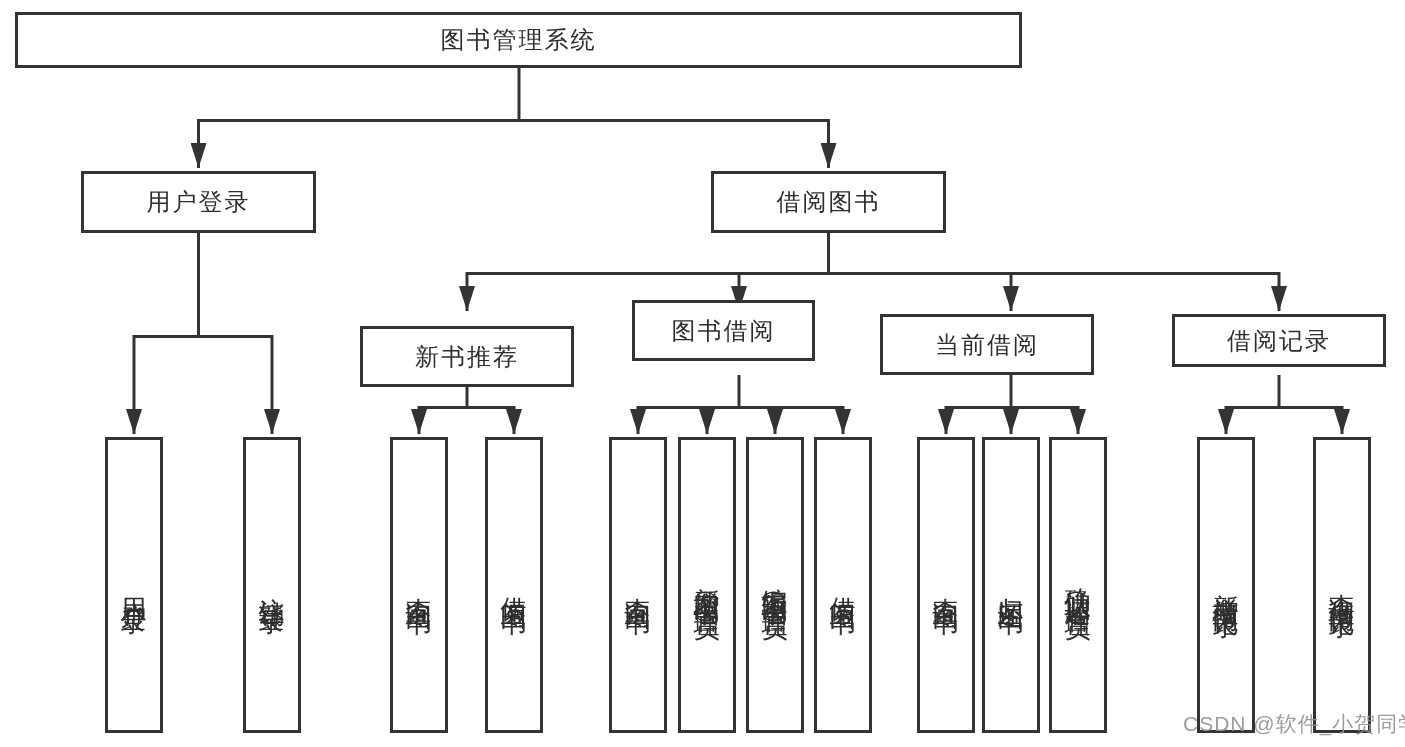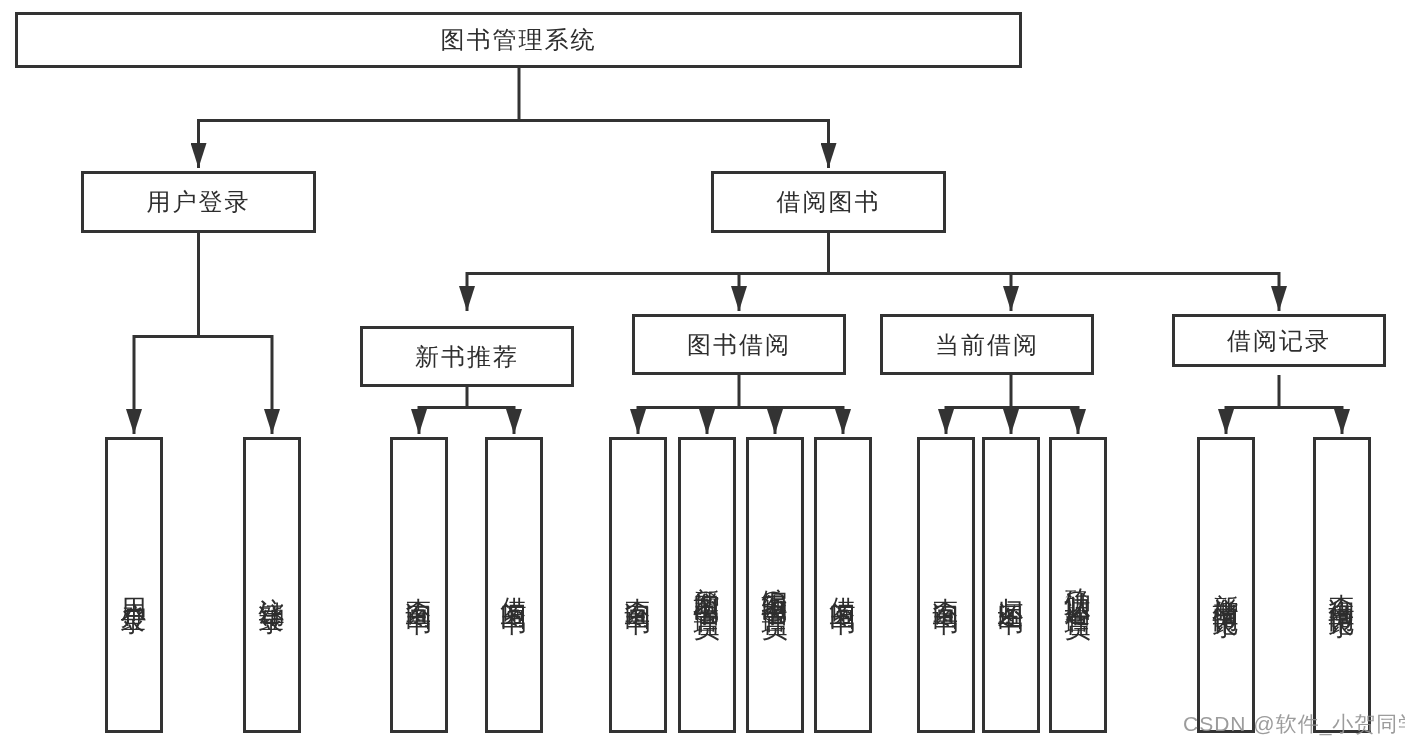--- a/index.html
+++ b/index.html
@@ -122,21 +122,21 @@
   <div class="node h-label" style="left:81px; top:171px; width:235px; height:62px;">
     <span>用户登录</span>
   </div>
   <div class="node h-label" style="left:711px; top:171px; width:235px; height:62px;">
     <span>借阅图书</span>
   </div>
 
   <div class="node h-label" style="left:360px; top:314px; width:214px; height:61px;margin-top:12px;">
     <span>新书推荐</span>
   </div>
-  <div class="node h-label" style="left:632px; top:314px; width:214px; height:61px;">
+  <div class="node h-label" style="left:632px; top:300px; width:183px; height:61px;">
     <span>图书借阅</span>
   </div>
   <div class="node h-label" style="left:880px; top:314px; width:214px; height:61px;">
     <span>当前借阅</span>
   </div>
   <div class="node h-label" style="left:1172px; top:314px; width:214px; height:53px;">
     <span>借阅记录</span>
   </div>
 
   <div class="node leaf" style="left:105px; top:437px; width:58px; height:296px;">

